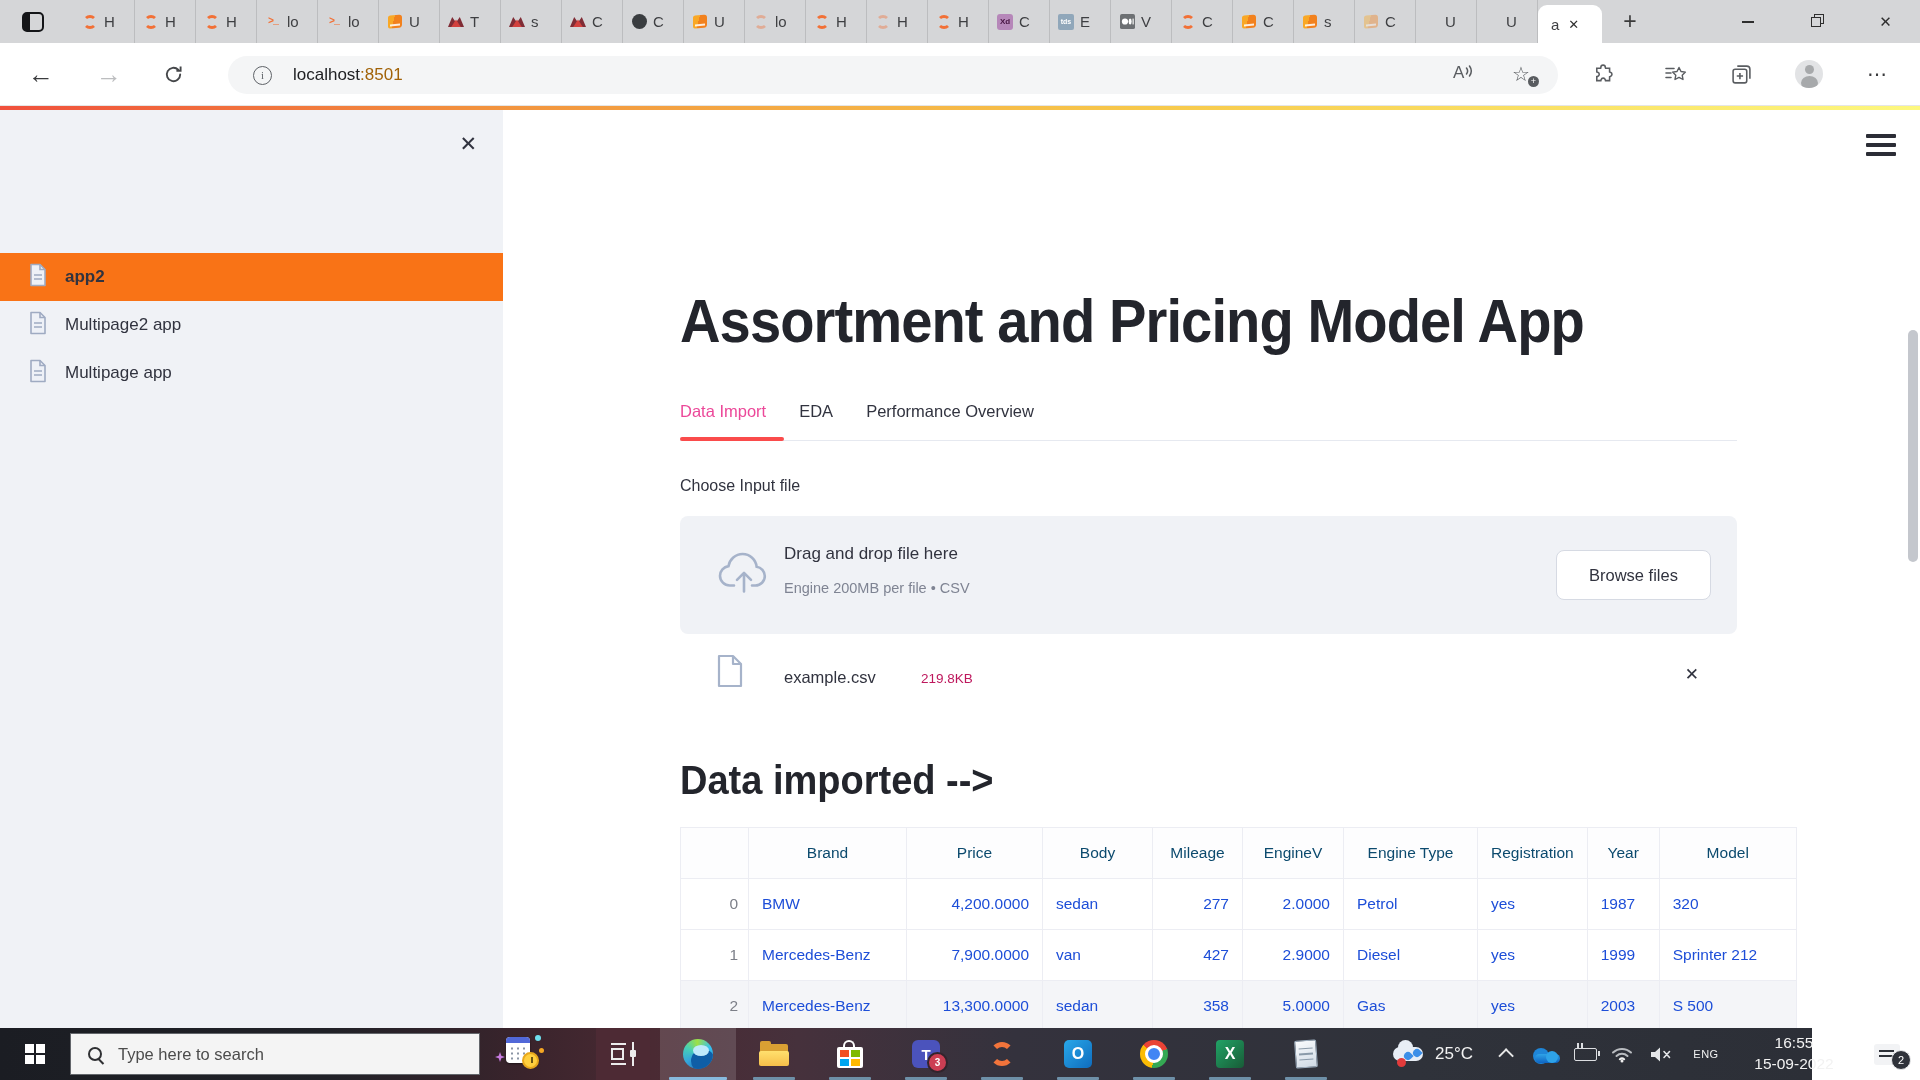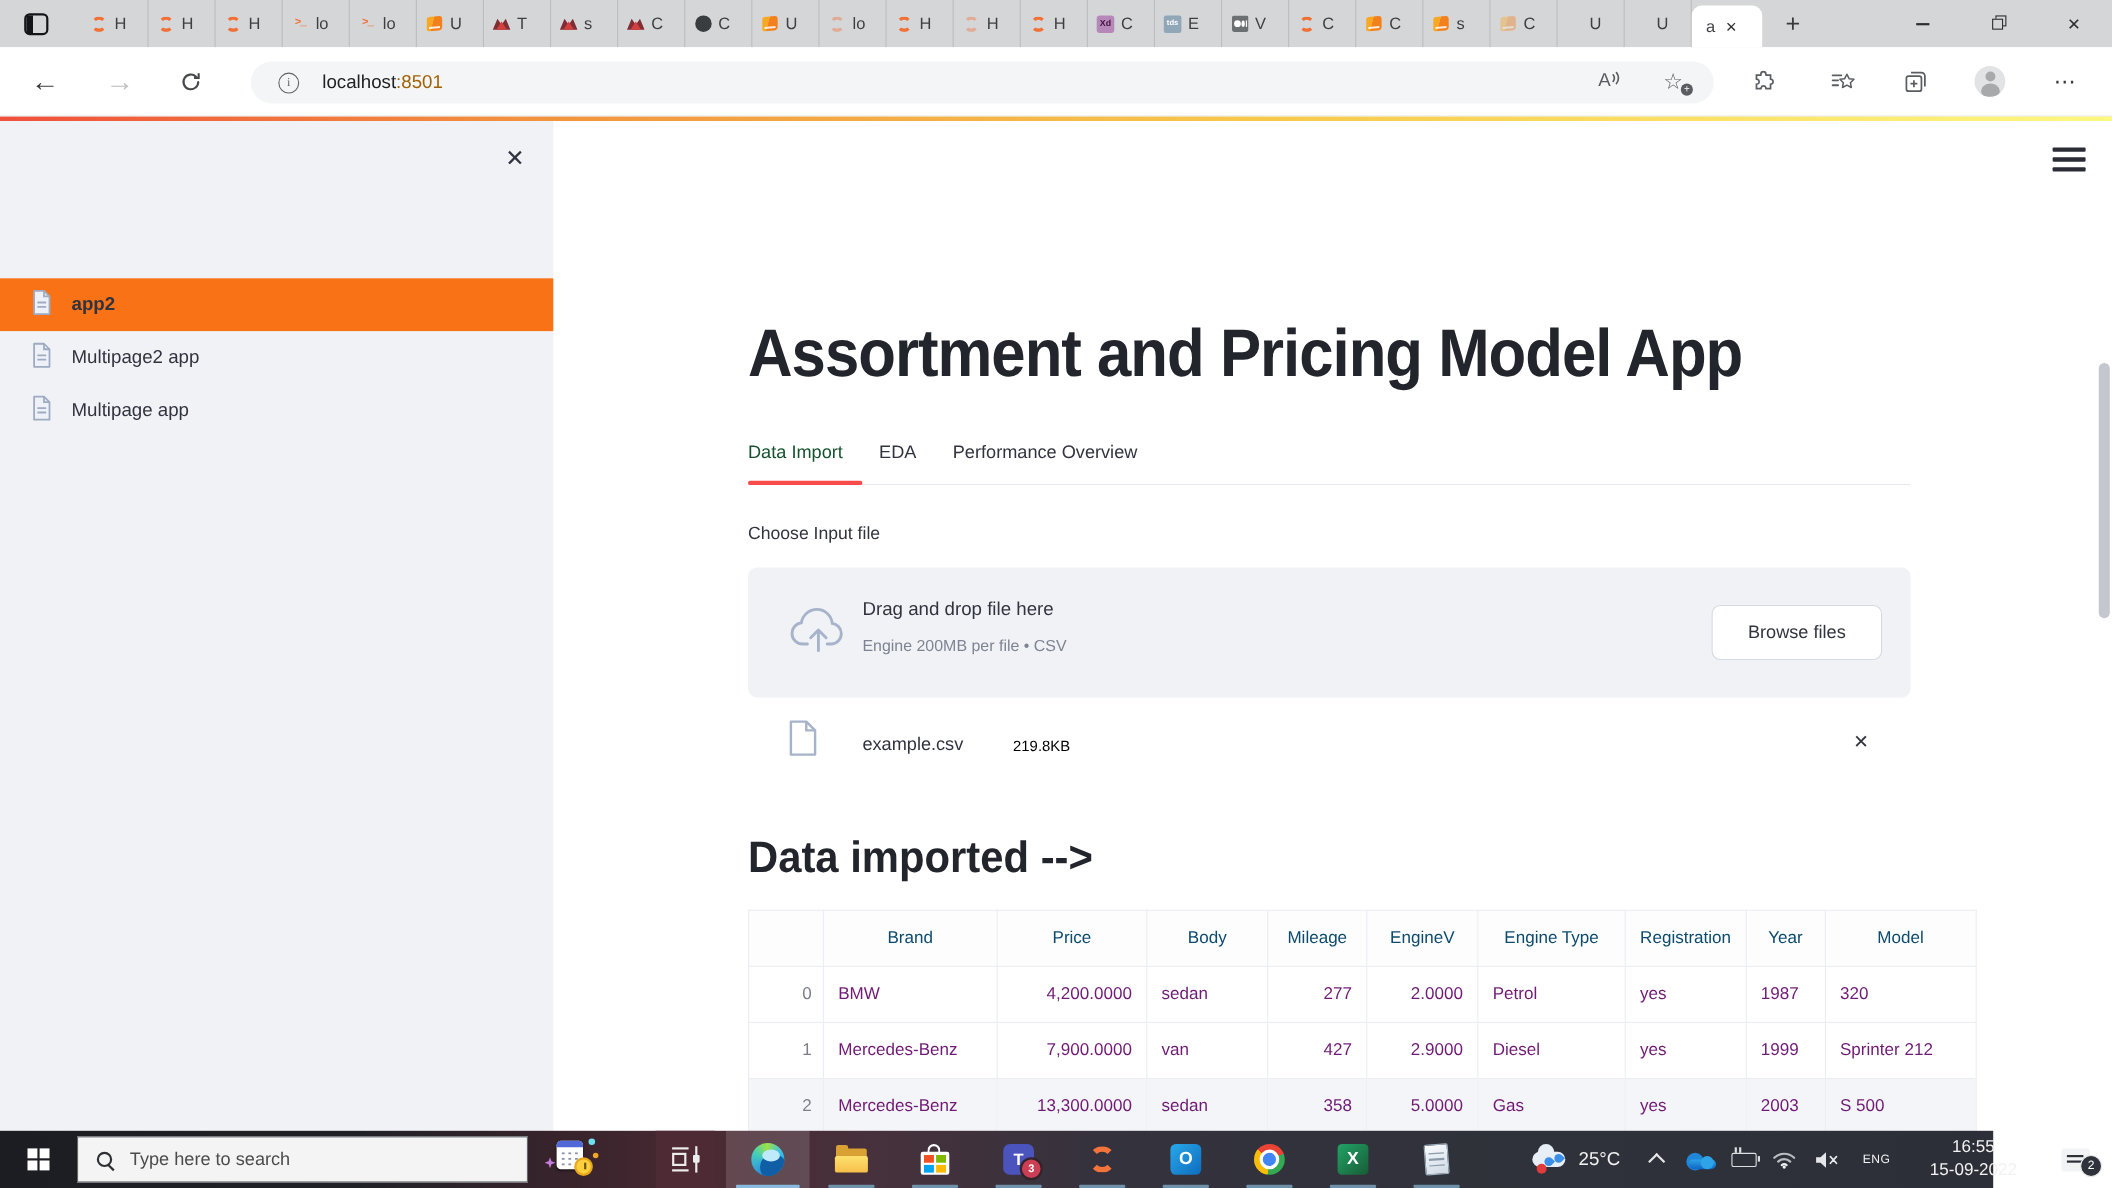--- a/index.html
+++ b/index.html
@@ -77,43 +77,43 @@
   .sb-item.selected .label{font-weight:700}
 
   .hamburger{position:absolute;left:1866px;top:134px;width:30px;height:24px;cursor:pointer}
   .hamburger i{position:absolute;left:0;width:30px;height:4px;background:#2b2d36;border-radius:1px}
   .hamburger i:nth-child(1){top:0}.hamburger i:nth-child(2){top:9px}.hamburger i:nth-child(3){top:18px}
 
   .page-title{position:absolute;left:680px;top:286px;font-size:61px;font-weight:700;color:#23252c;
       letter-spacing:-1px;transform:scaleX(.92);transform-origin:left;white-space:nowrap;margin:0}
   .app-tabs{position:absolute;left:680px;top:402px;display:flex;gap:33px}
   .app-tab{font-size:16.5px;color:#31333f;cursor:pointer}
-  .app-tab.active{color:#14532d}
+  .app-tab.active{color:#ec4899}
   .tabline{position:absolute;left:680px;top:440px;width:1057px;height:1px;background:#e6e9f0}
   .tabline-active{position:absolute;left:680px;top:437px;width:104px;height:4px;background:#fa4b4b;border-radius:2px}
 
   .uploader-label{position:absolute;left:680px;top:477px;font-size:16px;color:#31333f}
   .dropzone{position:absolute;left:680px;top:516px;width:1057px;height:118px;background:#f0f2f6;border-radius:8px}
   .dz-cloud{position:absolute;left:38px;top:36px}
   .dz-title{position:absolute;left:104px;top:28px;font-size:17px;color:#31333f}
   .dz-hint{position:absolute;left:104px;top:64px;font-size:14.5px;color:#7f8493}
   .browse-btn{position:absolute;right:26px;top:34px;width:155px;height:50px;background:#fff;border:1px solid #d6dae3;
       border-radius:8px;font-size:16.5px;color:#31333f;font-family:"Liberation Sans",sans-serif;cursor:pointer}
   .filerow{position:absolute;left:680px;top:648px;width:1057px;height:64px}
   .fr-icon{position:absolute;left:36px;top:6px}
   .fr-name{position:absolute;left:104px;top:20px;font-size:16.5px;color:#31333f}
-  .fr-size{position:absolute;left:241px;top:23px;font-size:13.5px;color:#000000}
+  .fr-size{position:absolute;left:241px;top:23px;font-size:13.5px;color:#be185d}
   .fr-remove{position:absolute;right:38px;top:16px;font-size:17px;color:#31333f;cursor:pointer}
 
   .section-heading{position:absolute;left:680px;top:758px;font-size:40px;font-weight:700;color:#23252c;
       transform:scaleX(.95);transform-origin:left;white-space:nowrap;margin:0}
   .dtable{position:absolute;left:680px;top:827px;border-collapse:collapse;table-layout:fixed;font-size:15.5px;background:#fff}
   .dtable th,.dtable td{border:1px solid #ecedf3;height:51px;padding:0 13px;font-weight:400;white-space:nowrap;overflow:hidden;box-sizing:border-box}
   .dtable th{color:#0c4a6e;text-align:center;background:#fdfdfe}
-  .dtable td{color:#701a75;text-align:left}
+  .dtable td{color:#1d4ed8;text-align:left}
   .dtable .num{text-align:right}
   .dtable .idx{color:#7c7f88;text-align:right;padding-right:10px}
   .dtable tbody tr:nth-child(3) td{background:#f4f5f8}
 
   .scroll-thumb{position:absolute;right:2px;top:330px;width:10px;height:232px;background:#c4c7cd;border-radius:6px}
 
   
   .taskbar{position:absolute;left:0;bottom:0;width:1812px;height:52px;z-index:50;
       background:linear-gradient(90deg,#1b1d23 0%,#202127 18%,#3a242c 29%,#4a2a33 36%,#46313c 44%,#34323d 56%,#2f323a 78%,#2c2f37 100%)}
   .start{position:absolute;left:0;top:0;width:70px;height:52px;display:flex;align-items:center;justify-content:center;cursor:pointer}

